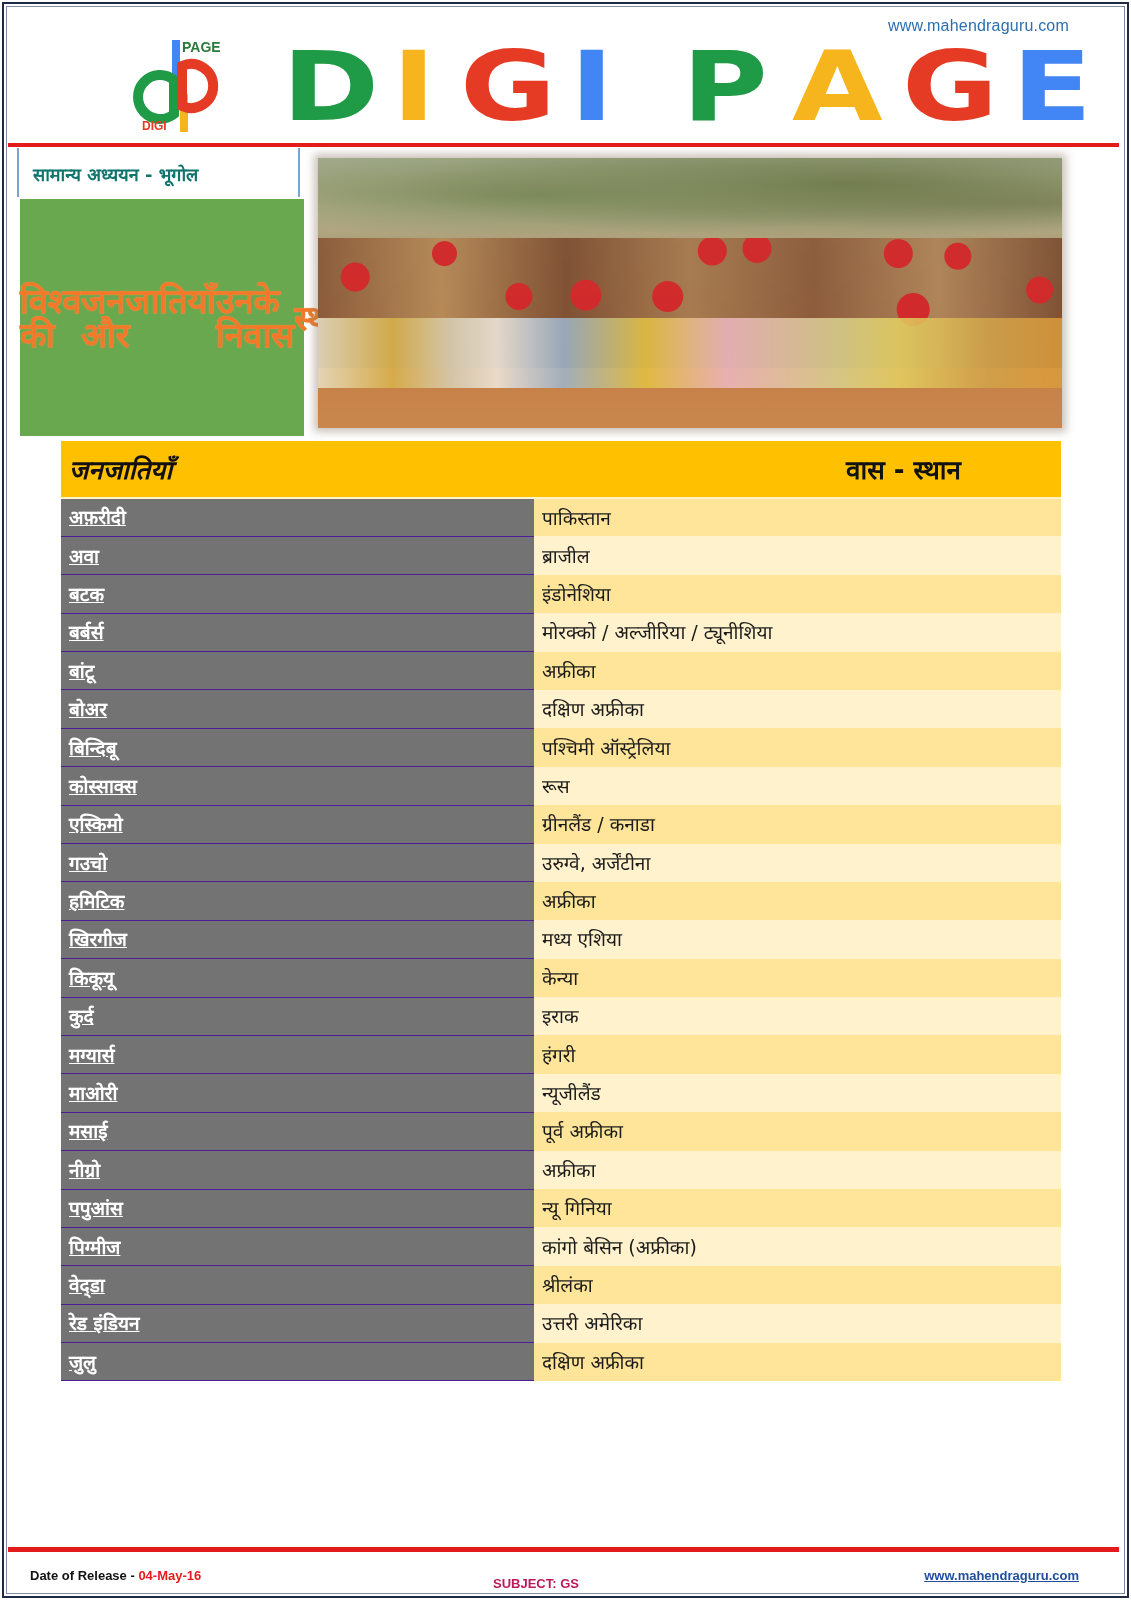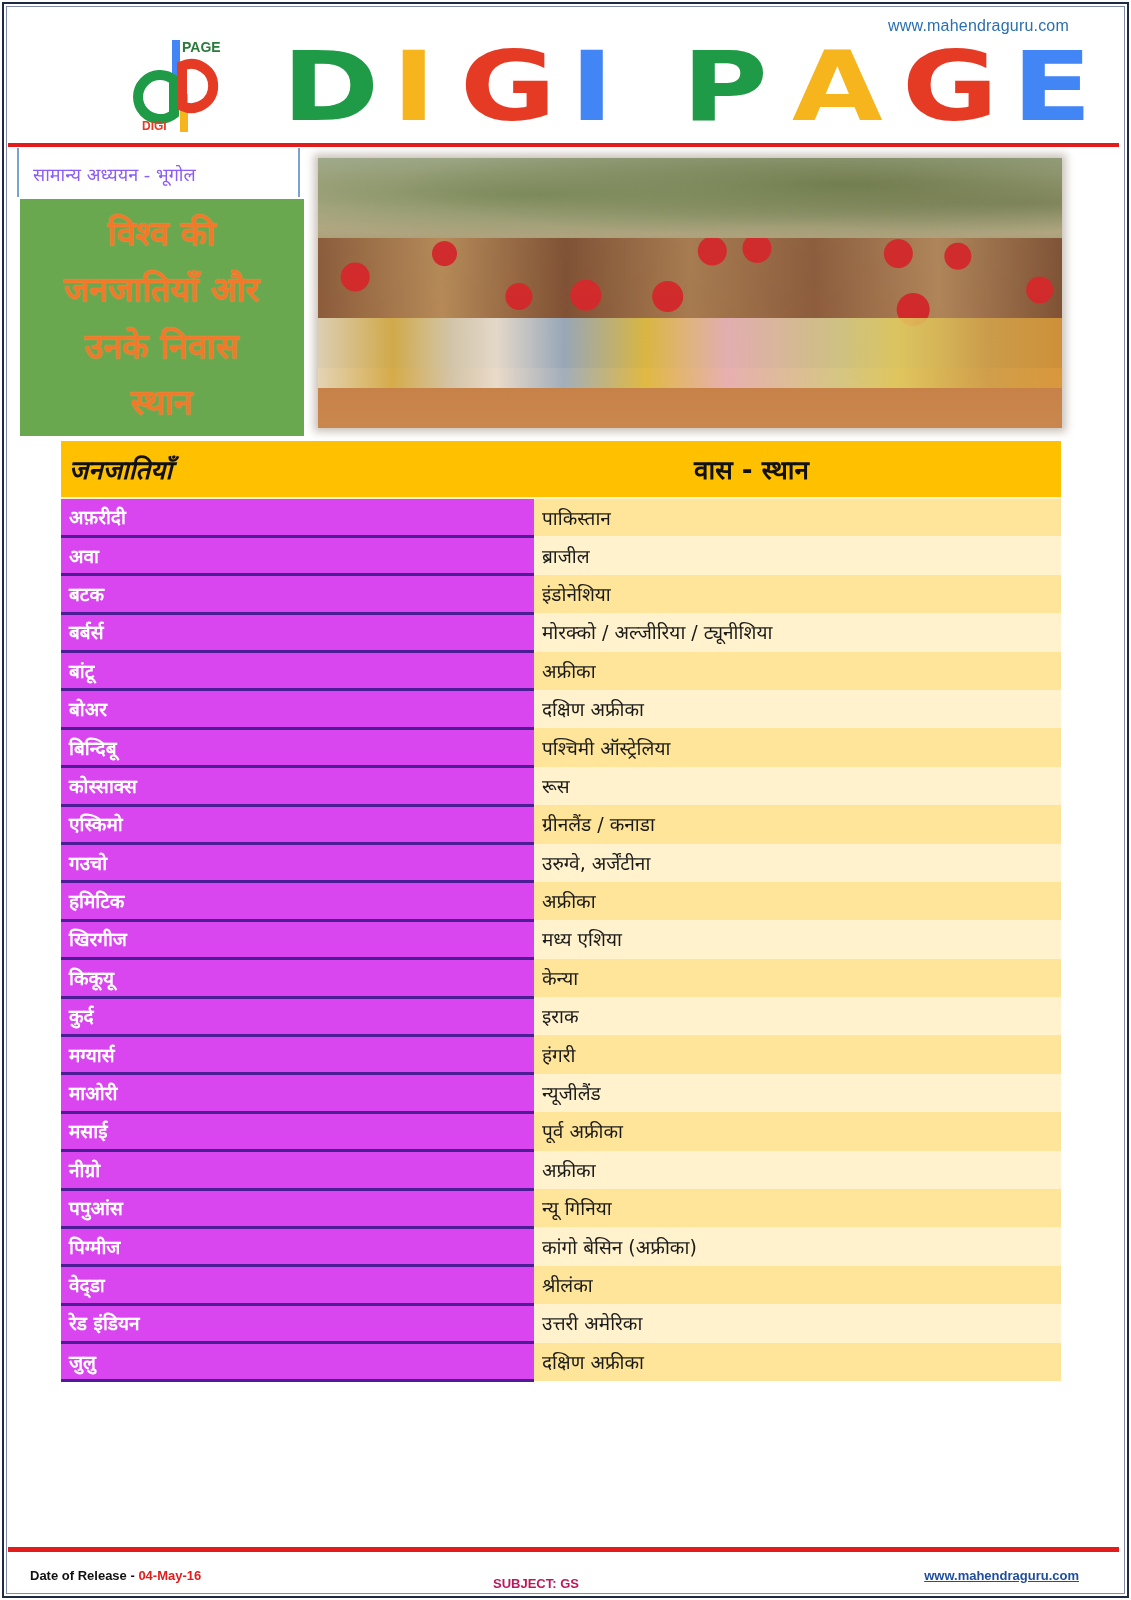--- a/index.html
+++ b/index.html
@@ -34,29 +34,29 @@
     position: absolute; left: 8px; right: 12px; top: 143px; height: 4px; background: #e41b1b;
   }
 
   
   .subject-box {
     position: absolute; left: 17px; top: 148px; width: 283px; height: 49px;
     border-left: 2px solid #7aa3cf; border-right: 2px solid #7aa3cf;
     background: #fff;
   }
   .subject-box .txt {
-    position: absolute; left: 14px; top: 14px; font-size: 18px; font-weight: normal; color: #8b5cf6;
+    position: absolute; left: 14px; top: 14px; font-size: 18px; font-weight: bold; color: #0f766e;
     font-family: "DejaVu Sans", sans-serif;
   }
 
   
   .title-block {
     position: absolute; left: 20px; top: 199px; width: 284px; height: 237px;
     background: #6aa84f;
-    display: flex; flex-direction: column; align-items: center; justify-content: space-around;
+    display: flex; flex-direction: row; align-items: center; justify-content: space-around;
     padding: 6px 0;
   }
   .title-block .line {
     color: #f2792a; font-size: 34px; font-weight: bold; line-height: 1;
     font-family: "DejaVu Sans", sans-serif;
     text-shadow: 0 0 1px #f7a15a;
   }
 
   
   .photo {
@@ -94,28 +94,29 @@
     border-collapse: collapse; table-layout: fixed;
   }
   .tribes-table col.c1 { width: 473px; }
   .tribes-table col.c2 { width: 527px; }
   .tribes-table th {
     background: #ffc000; height: 57px; color: #111; font-weight: bold;
     font-family: "DejaVu Sans", sans-serif; font-size: 26px; padding: 0 8px;
     border-bottom: 2px solid #fff2cc;
   }
   .tribes-table th.h1 { text-align: left; font-style: italic; }
-  .tribes-table th.h2 { text-align: center; padding-right: 100px; }
+  .tribes-table th.h2 { text-align: right; padding-right: 100px; }
   .tribes-table td {
     height: 38.4px; font-size: 19px; padding: 0 8px; vertical-align: middle;
     font-family: "DejaVu Sans", sans-serif;
   }
   .tribes-table td.tribe {
-    background: #d946ef; color: #fff; font-weight: bold;
-    border-bottom: 3px solid #4c1d95;
+    background: #737373; color: #fff; font-weight: bold;
+    border-bottom: 1px solid #4c1d95;
+    text-decoration: underline;
   }
   .tribes-table td.place { color: #1a1a1a; }
   .tribes-table tr:nth-child(odd) td.place { background: #ffe599; }
   .tribes-table tr:nth-child(even) td.place { background: #fff2cc; }
 
   
   .footer-rule {
     position: absolute; left: 8px; right: 12px; top: 1547px; height: 5px; background: #e41b1b;
   }
   .footer {

